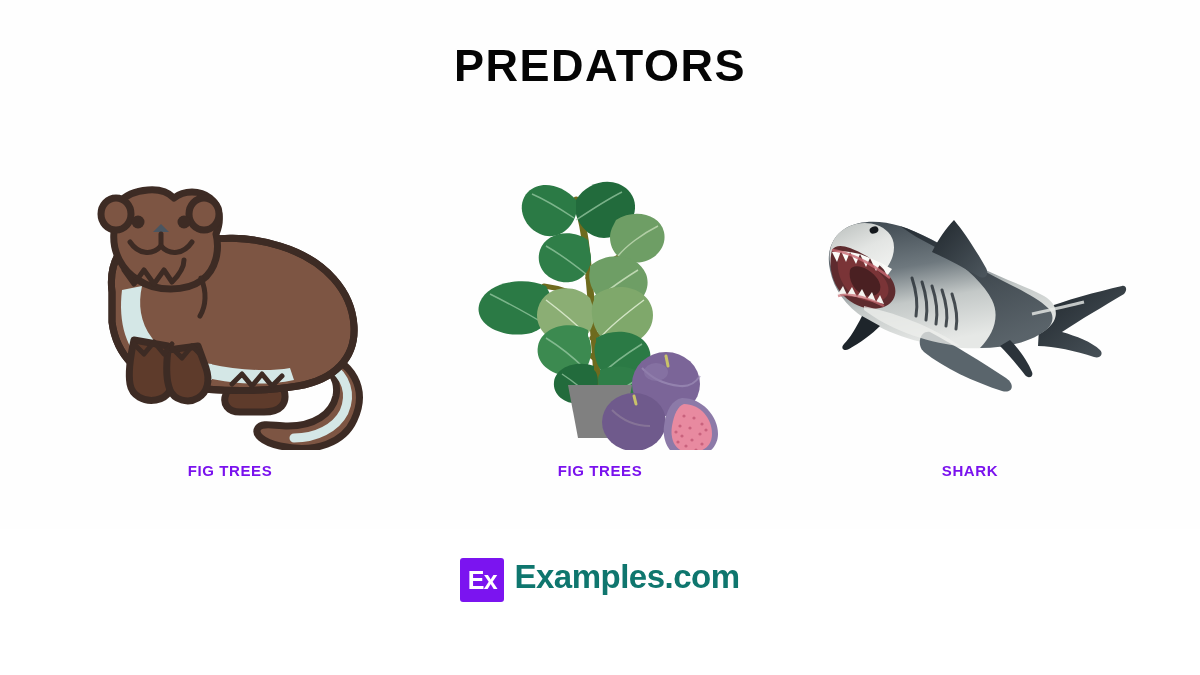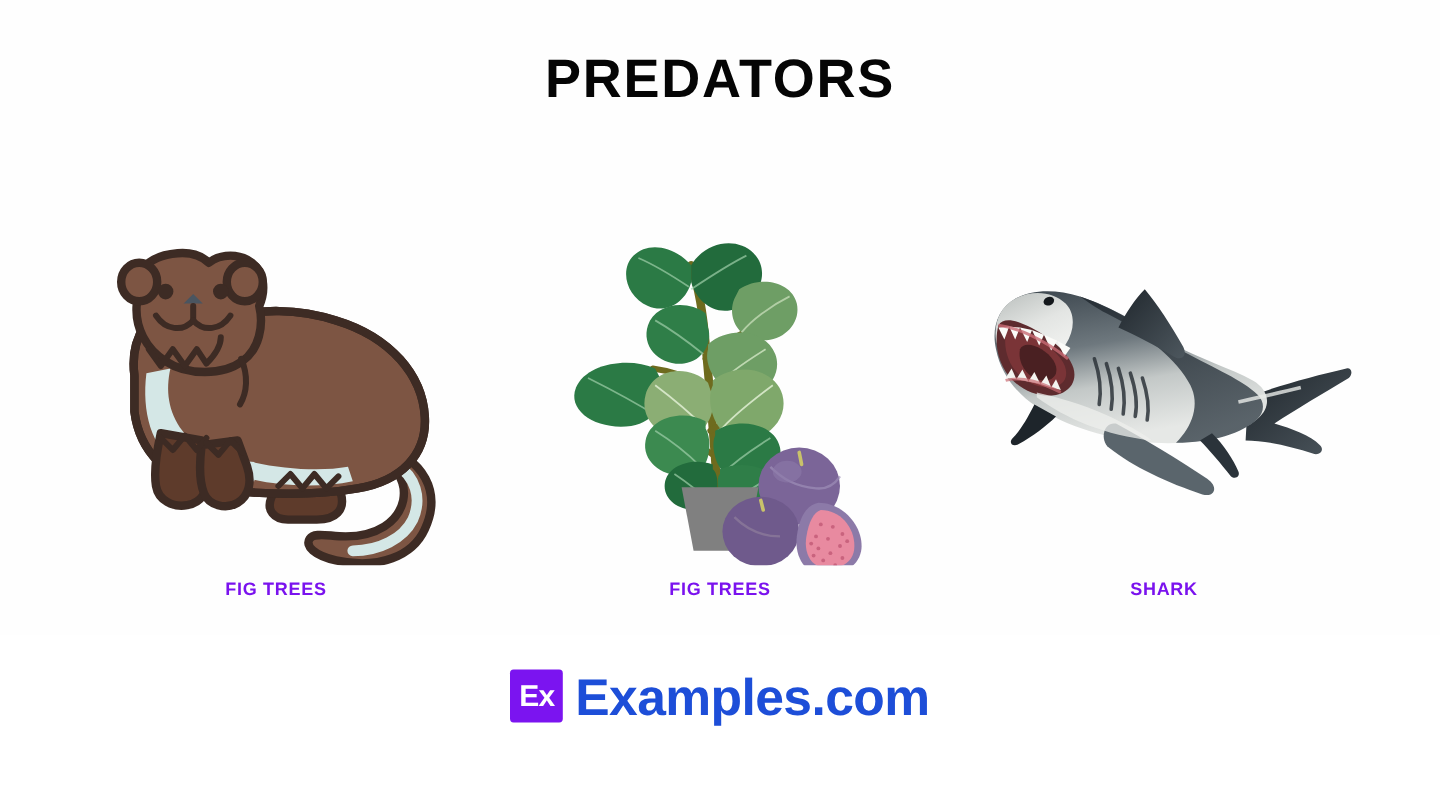--- a/index.html
+++ b/index.html
@@ -44,21 +44,20 @@
     align-items: flex-end;
     justify-content: space-between;
   }
   .card {
     width: 340px;
     height: 330px;
     position: relative;
     display: flex;
     flex-direction: column;
     align-items: center;
-    justify-content: flex-end;
   }
   .art {
     width: 340px;
     height: 280px;
     position: relative;
   }
   .card-label {
     margin-top: 12px;
     font-size: 15px;
     font-weight: bold;
@@ -87,23 +86,23 @@
     color: #ffffff;
     font-size: 25px;
     font-weight: bold;
     display: flex;
     align-items: center;
     justify-content: center;
     font-family: "Liberation Sans", sans-serif;
     letter-spacing: -0.5px;
   }
   .logo-text {
-    font-size: 43px;
+    font-size: 33px;
     font-weight: bold;
-    color: #1d4ed8;
+    color: #0f766e;
     letter-spacing: -0.5px;
     font-family: "Liberation Sans", sans-serif;
   }
   svg { display: block; }
 </style>
 </head>
 <body>
 
 <div class="page">
 

